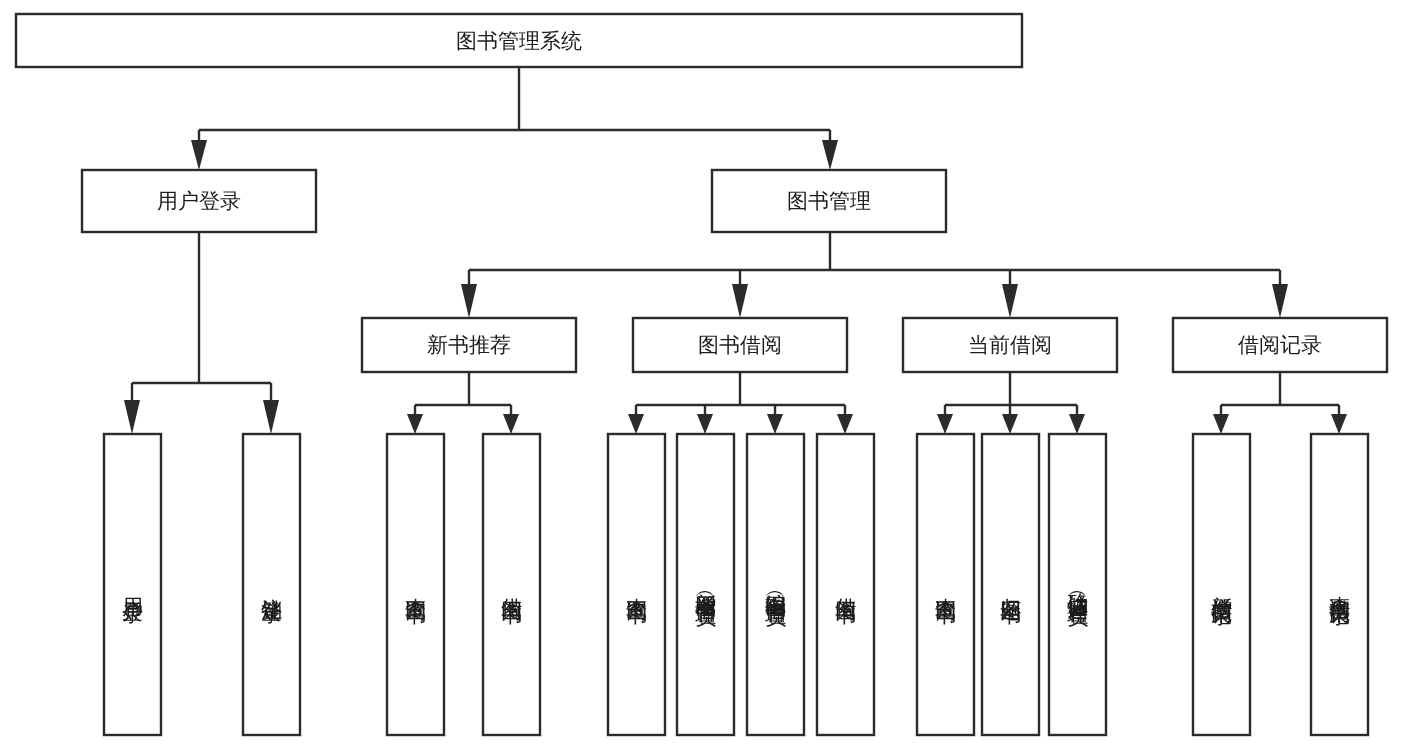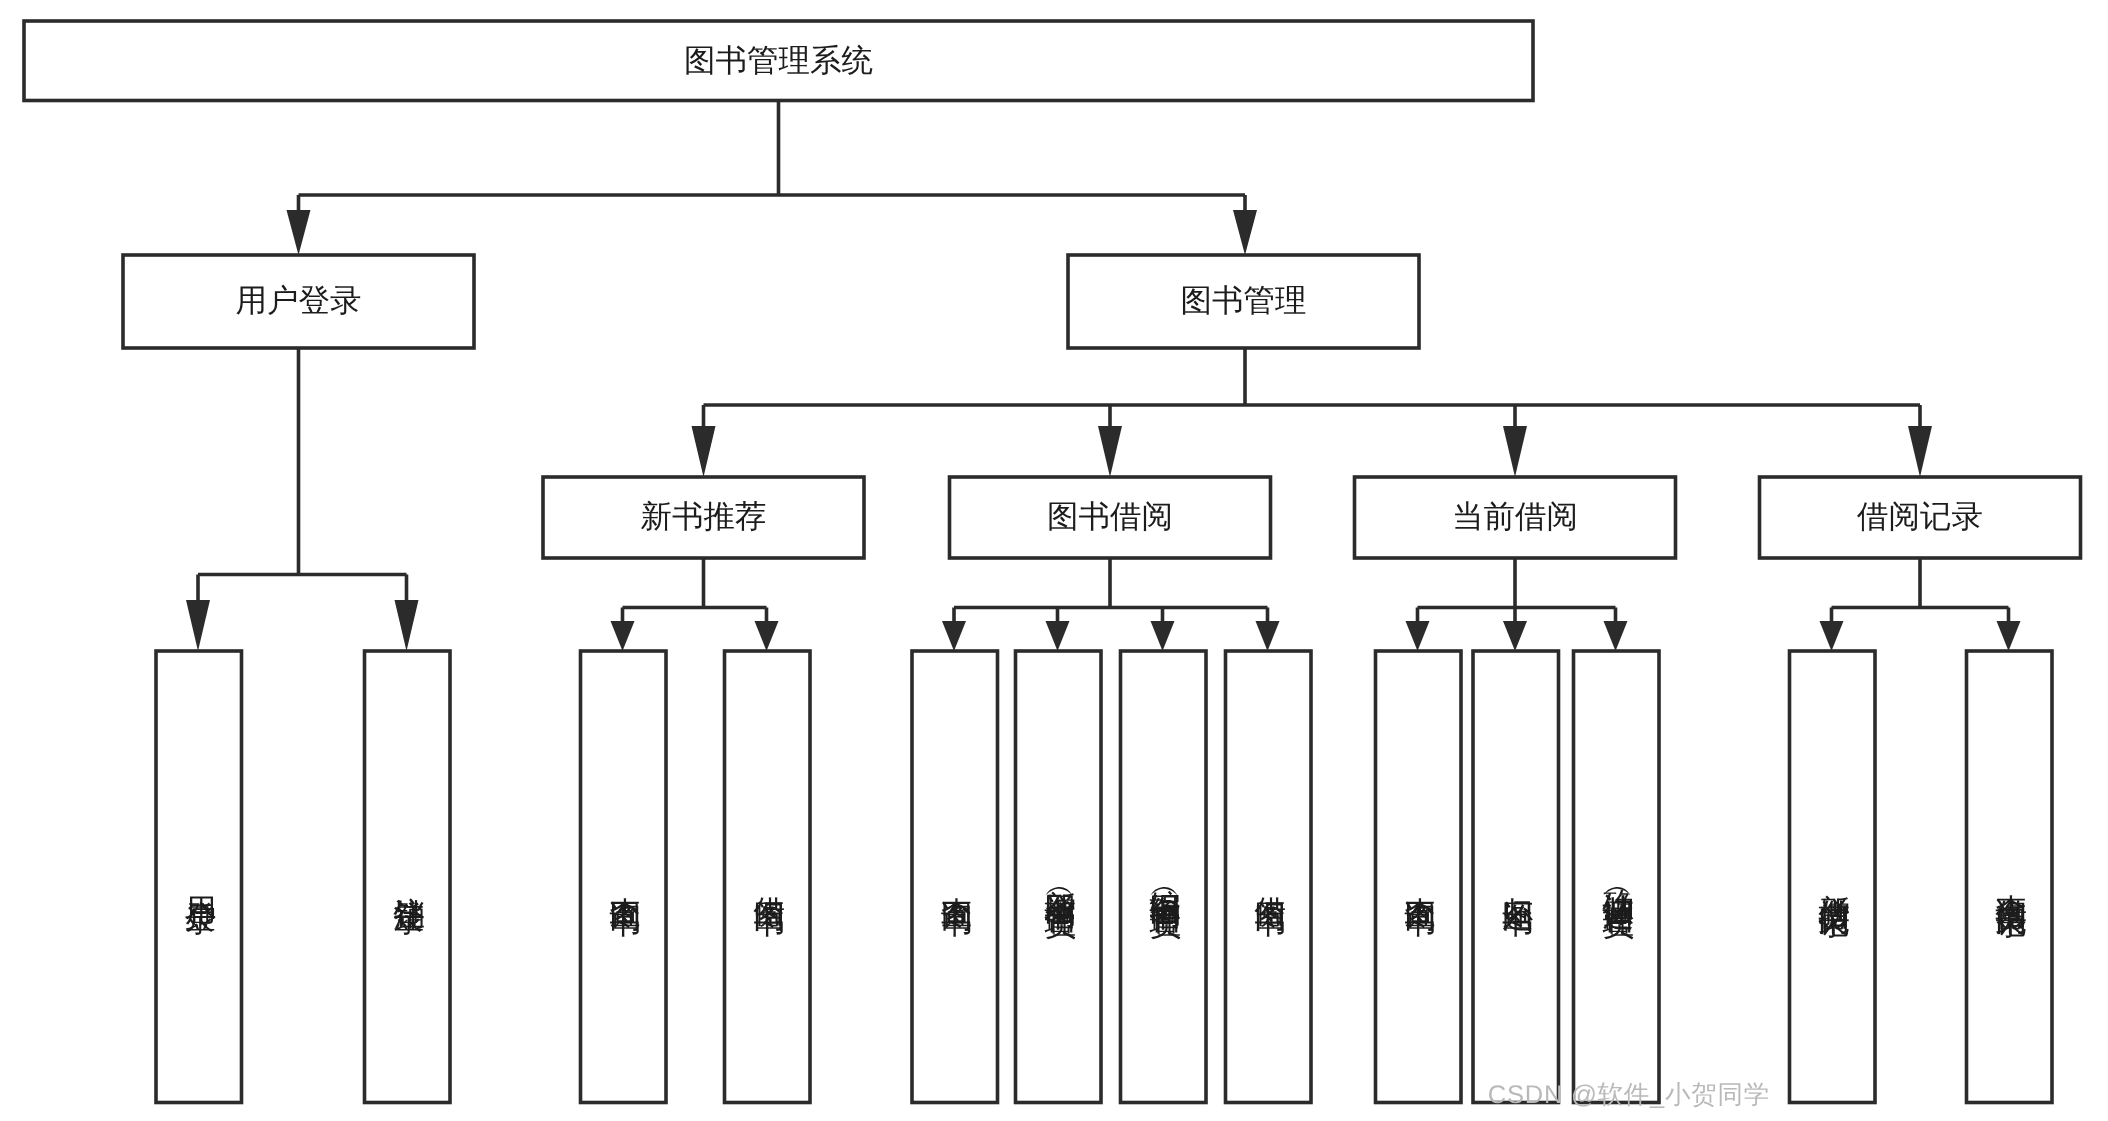--- a/index.html
+++ b/index.html
@@ -197,14 +197,13 @@
   <div class="node-label-v" style="left:747px; top:434px; width:57px; height:301px;">编辑图书（管理员）</div>
   <div class="node-label-v" style="left:817px; top:434px; width:57px; height:301px;">借阅图书</div>
 
   <div class="node-label-v" style="left:917px; top:434px; width:57px; height:301px;">查询图书</div>
   <div class="node-label-v" style="left:982px; top:434px; width:57px; height:301px;">归还图书</div>
   <div class="node-label-v" style="left:1049px; top:434px; width:57px; height:301px;">确认归还（管理员）</div>
 
   <div class="node-label-v" style="left:1193px; top:434px; width:57px; height:301px;">新增借阅记录</div>
   <div class="node-label-v" style="left:1311px; top:434px; width:57px; height:301px;">查询借阅记录</div>
 
-  <div class="watermark">CSDN @软件_小贺同学</div>
 </div>
 
 </body></html>

